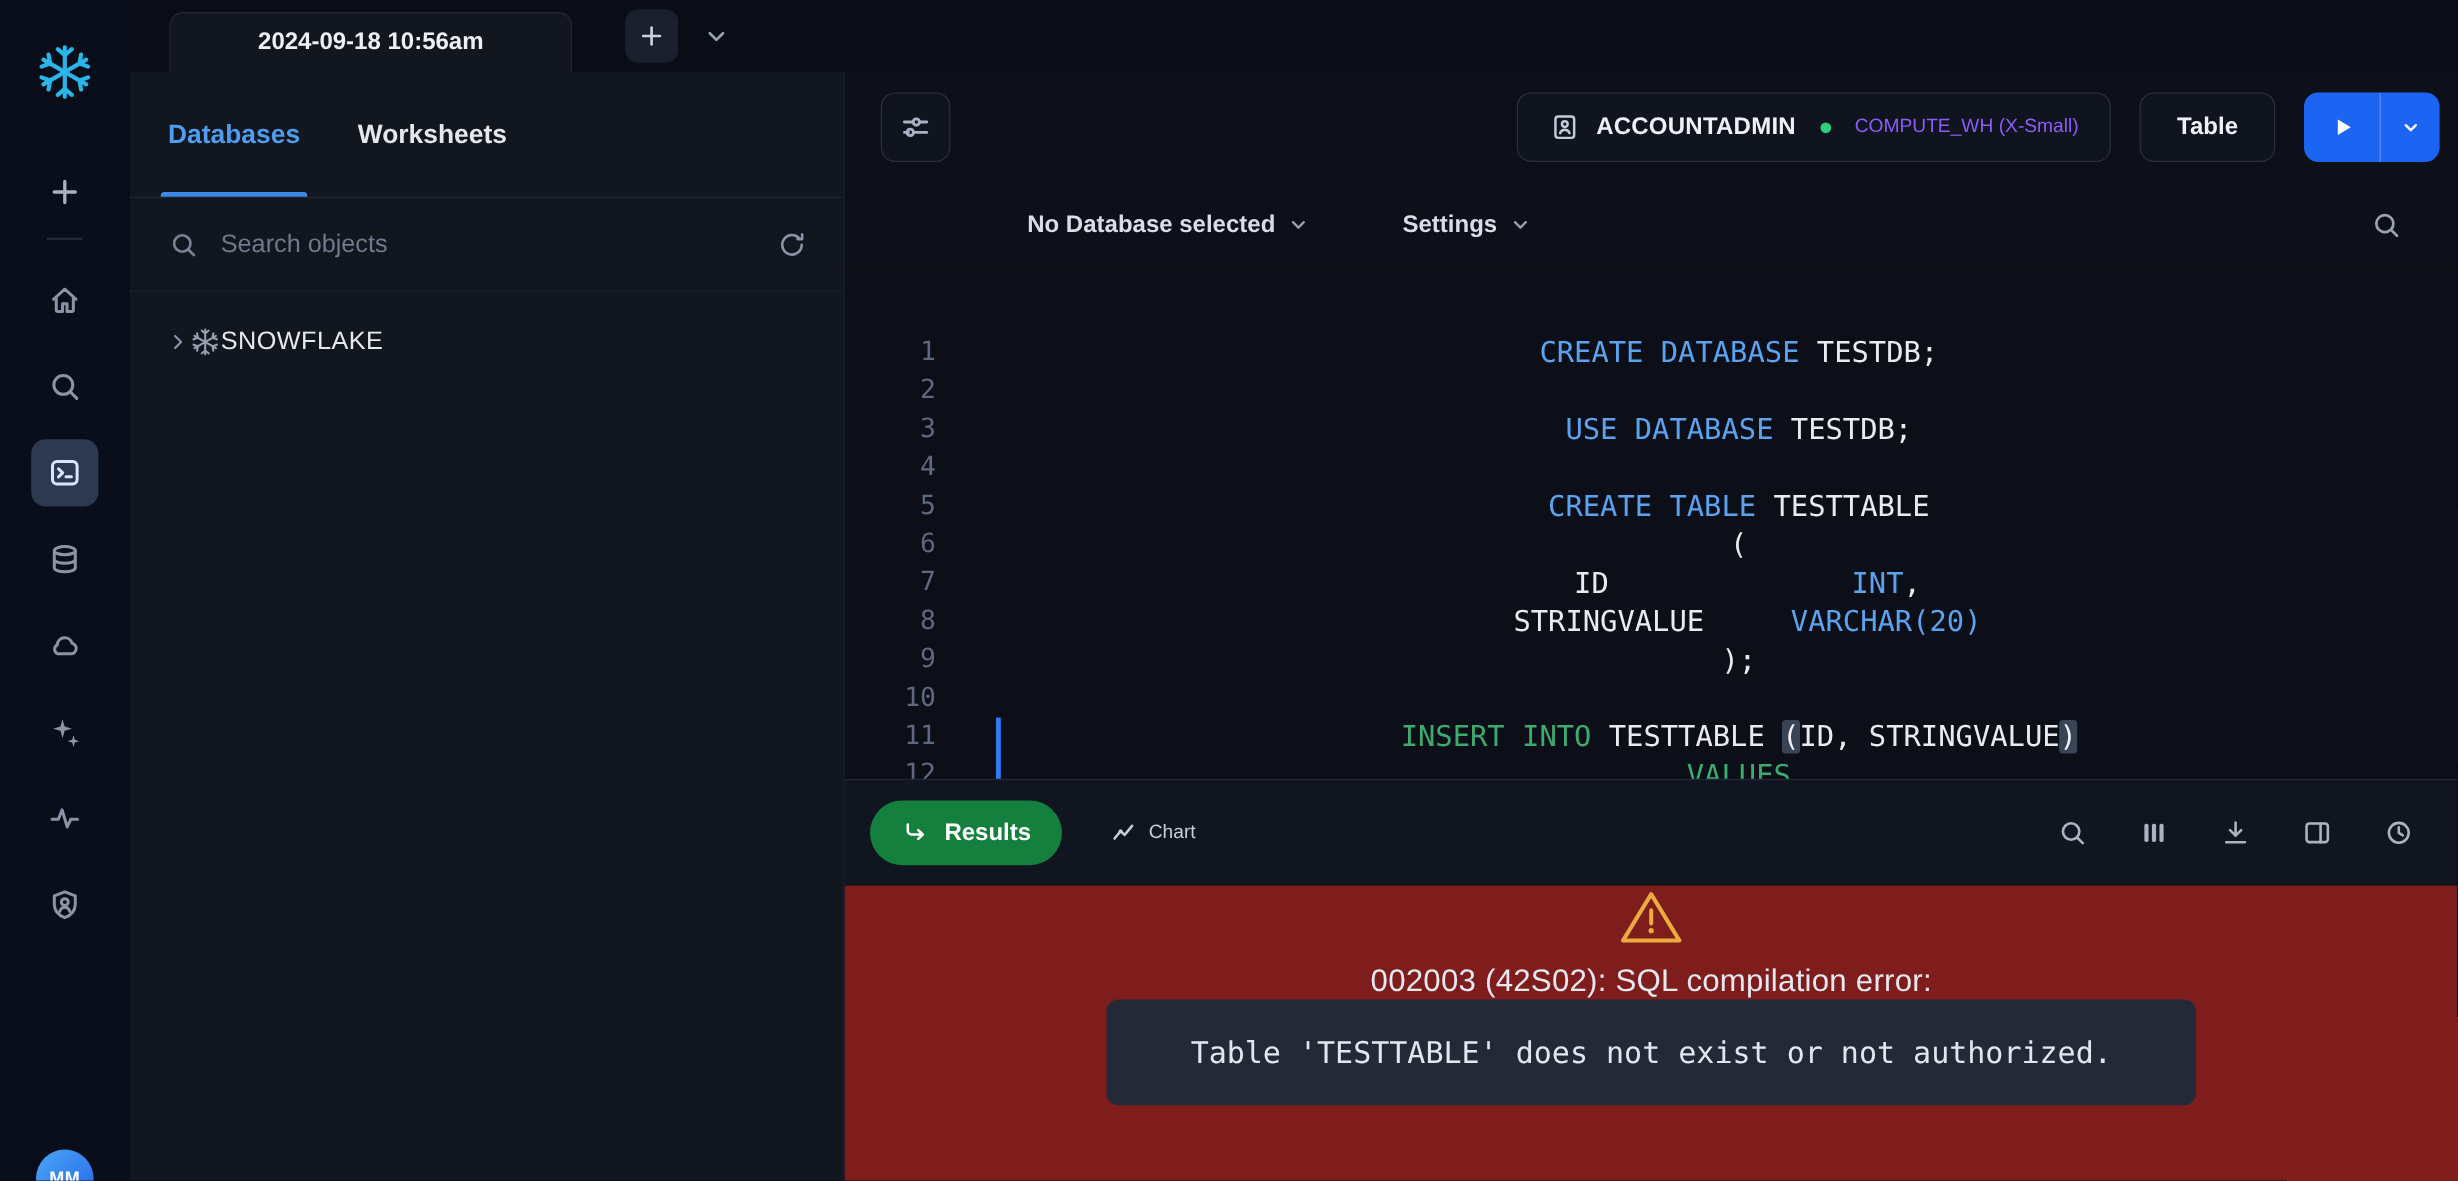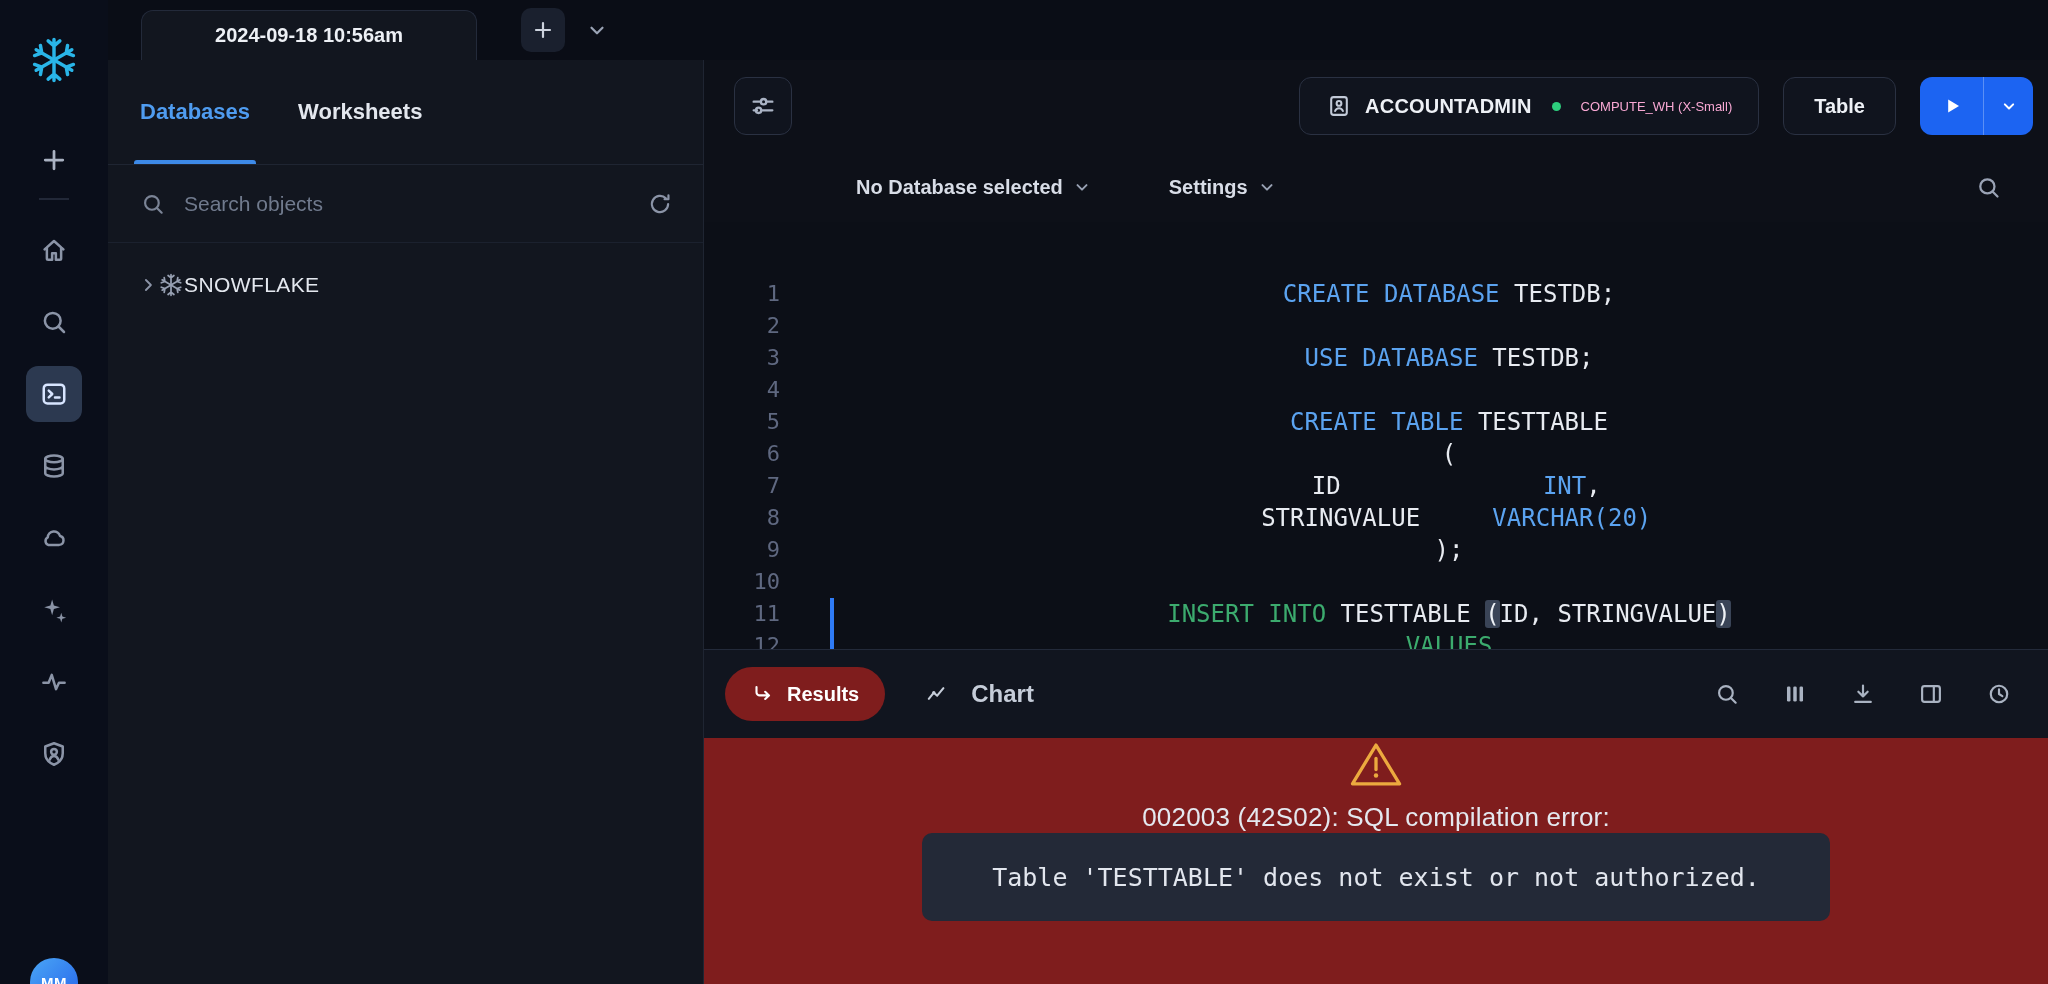--- a/index.html
+++ b/index.html
@@ -71,21 +71,21 @@
   .main-toolbar { height:92px; flex:none; display:flex; align-items:center; padding:0 15px 0 30px; }
   .icon-btn.boxed { width:58px; height:58px; border:1px solid #2a3142; border-radius:12px;
                     background:#10141e; color:#aab3c4; display:flex; align-items:center; justify-content:center; }
   .icon-btn.boxed svg { width:28px; height:28px; }
   .toolbar-right { margin-left:auto; display:flex; align-items:center; gap:24px; }
   .context-pill { height:58px; border:1px solid #2a3142; border-radius:12px; background:#10141e;
                   display:flex; align-items:center; gap:13px; padding:0 26px; color:#e8ebf1; }
   .context-pill svg { width:26px; height:26px; color:#c2cad8; }
   .role-label { font-size:20px; font-weight:700; letter-spacing:.2px; color:#eef1f6; }
   .wh-dot { width:9px; height:9px; border-radius:50%; background:#2dce7d; margin:0 7px; }
-  .wh-label { font-size:13px; color:#f9a8d4; }
+  .wh-label { font-size:16px; color:#8b5cf6; }
   .share-btn { height:58px; padding:0 30px; border:1px solid #2a3142; border-radius:12px;
                background:#10141e; color:#eef1f6; font-size:20px; font-weight:700; }
   .run-split { height:58px; border-radius:12px; background:#1c64f2; display:flex; overflow:hidden; }
   .run-play { width:64px; background:none; border:none; color:#fff;
               display:flex; align-items:center; justify-content:center;
               border-right:1px solid rgba(255,255,255,.28); }
   .run-play svg { width:24px; height:24px; }
   .run-more { width:49px; background:none; border:none; color:#fff;
               display:flex; align-items:center; justify-content:center; }
   .run-more svg { width:20px; height:20px; }
@@ -105,26 +105,26 @@
   .code { flex:1; padding-top:56px; font:24px/32px "DejaVu Sans Mono", monospace; color:#e8ebf1;text-align:center; }
   .code-line { height:32px; white-space:pre; padding-left:20px; position:relative; }
   .code-line.active::before { content:""; position:absolute; left:0; top:0; bottom:0; width:4px; background:#2f7bf6; }
   .tok-kw  { color:#5ba3f0; }
   .tok-kw2 { color:#3cab6e; }
   .tok-id  { color:#e8ebf1; }
   .tok-bh  { color:#eef1f6; background:#3a4457; border-radius:3px; }
 
   .results-header { height:89px; flex:none; border-top:1px solid #232a3a; background:#11151f;
                     display:flex; align-items:center; padding:0 36px 0 21px; }
-  .results-pill { height:54px; border-radius:27px; background:#7f1d1d; border:none; color:#fff;
+  .results-pill { height:54px; border-radius:27px; background:#15803d; border:none; color:#fff;
                   display:flex; align-items:center; gap:12px; padding:0 26px;
                   font-size:20px; font-weight:700; }
   .results-pill svg { width:24px; height:24px; }
-  .chart-tab { margin-left:40px; display:flex; align-items:center; gap:22px; background:none; border:none;
-               color:#c6cdd9; font-size:24px; font-weight:700; padding:0; }
+  .chart-tab { margin-left:40px; display:flex; align-items:center; gap:8px; background:none; border:none;
+               color:#c6cdd9; font-size:16px; font-weight:400; padding:0; }
   .chart-tab svg { width:24px; height:24px; }
   .rh-icons { margin-left:auto; display:flex; gap:42px; }
   .rh-icons button { background:none; border:none; color:#aab3c2; padding:0; width:26px; height:26px; }
   .rh-icons svg { width:26px; height:26px; }
 
   .results-body { height:246px; flex:none; background:#7f1d1d; display:flex; flex-direction:column;
                   align-items:center; overflow:hidden; }
   .warn-icon { margin-top:2px; width:58px; height:48px; }
   .err-title { margin-top:14px; font-size:26px; color:#e4e8ef; letter-spacing:.2px; }
   .err-box { height:88px; min-width:908px; max-width:1200px;

